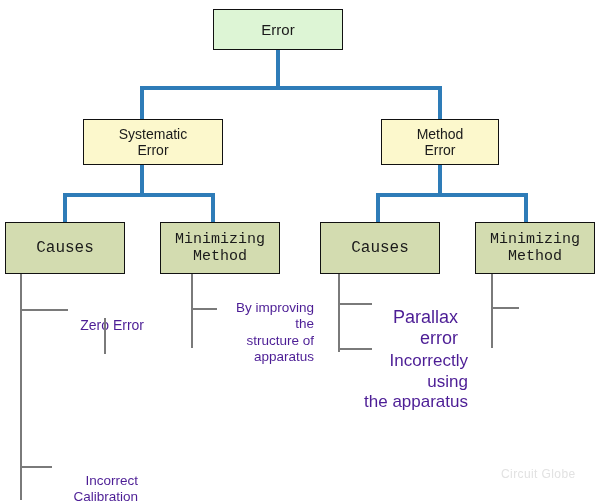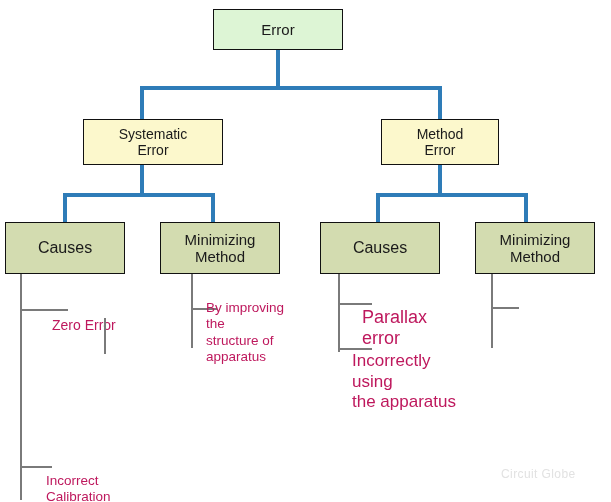--- a/index.html
+++ b/index.html
@@ -29,33 +29,34 @@
     white-space: pre-line;
   }
   .node.root {
     background: #ddf5d5;
   }
   .node.level2 {
     background: #fcf8cc;
   }
   .node.leaf {
     background: #d3dcb0;
+    font-family: Liberation Mono, monospace;
   }
   .conn {
     position: absolute;
     background: #2e7cb8;
   }
   .gconn {
     position: absolute;
     background: #7a7a7a;
   }
   .note {
     position: absolute;
-    text-align: left;
-    color: #be185d;
+    text-align: right;
+    color: #4c1d95;
     line-height: 1.2;
     white-space: pre-line;
   }
   .watermark {
     position: absolute;
     color: #e2e2e2;
     letter-spacing: 0.4px;
   }
 </style>
 </head>

